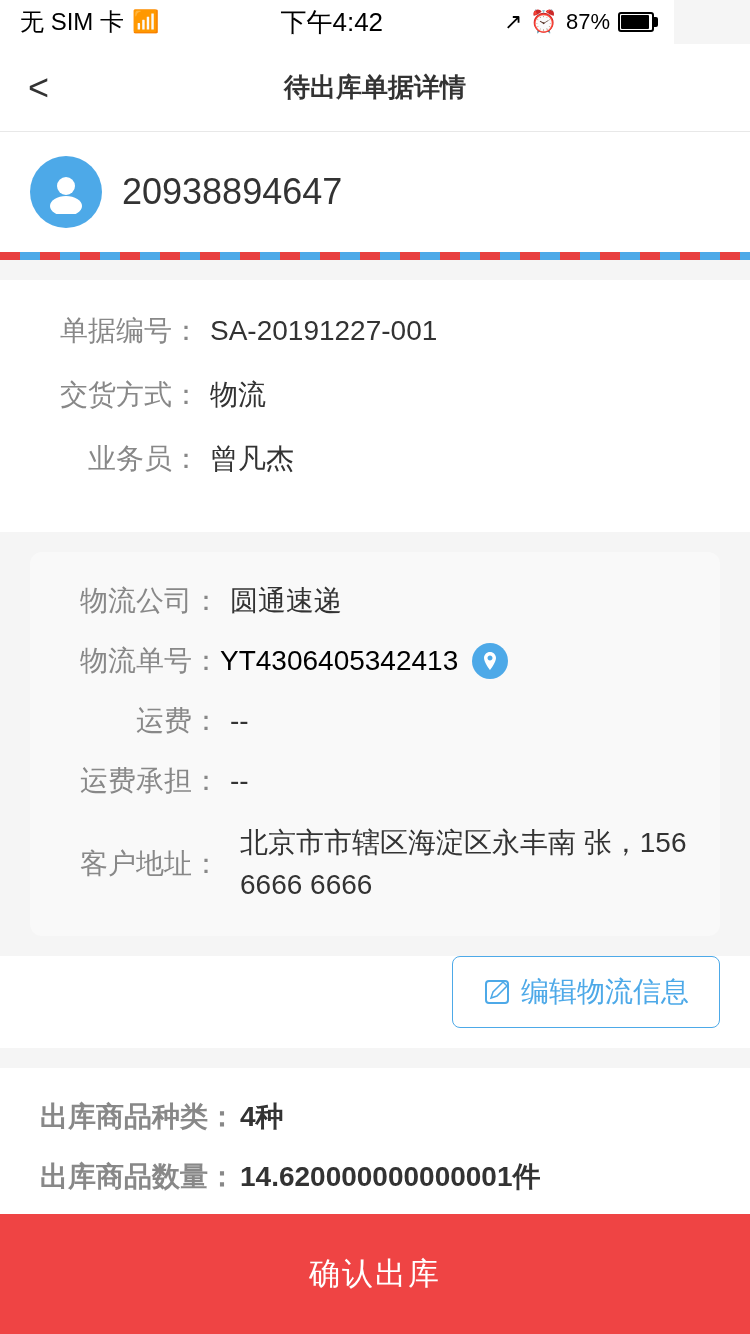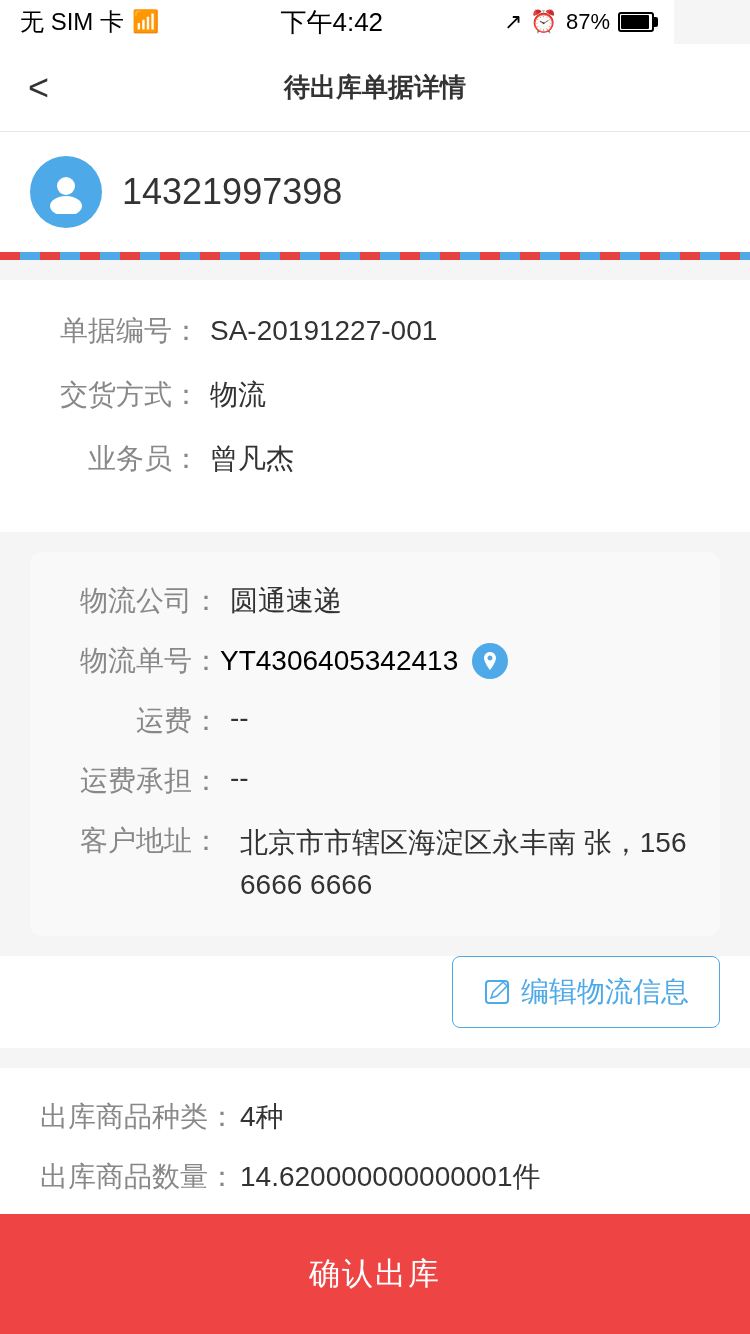--- a/index.html
+++ b/index.html
@@ -164,20 +164,21 @@
 
     
     .logistics-card {
       background: #f9f9f9;
       border-radius: 12px;
       margin: 20px 30px;
       padding: 30px 30px;
     }
     .logistics-row {
       display: flex;
+      align-items: center;
       margin-bottom: 22px;
       font-size: 28px;
     }
     .logistics-label {
       color: #888;
       min-width: 160px;
       text-align: right;
       flex-shrink: 0;
     }
     .logistics-value {
@@ -236,20 +237,21 @@
 
     .section-divider {
       height: 20px;
       background: #f5f5f5;
     }
 
     
     .goods-section {
       background: #fff;
       padding: 30px 40px;
+      font-weight: bold;
     }
     .goods-row {
       display: flex;
       align-items: center;
       margin-bottom: 22px;
       font-size: 28px;
     }
     .goods-label {
       color: #888;
       min-width: 200px;
@@ -313,21 +315,21 @@
     <span class="nav-title">待出库单据详情</span>
   </div>
 
   <div class="customer-header">
     <div class="avatar">
       <svg viewBox="0 0 44 44" fill="none" xmlns="http://www.w3.org/2000/svg">
         <circle cx="22" cy="16" r="9" fill="white"></circle>
         <ellipse cx="22" cy="36" rx="16" ry="10" fill="white"></ellipse>
       </svg>
     </div>
-    <span class="customer-phone">14321997398</span>
+    <span class="customer-phone">20938894647</span>
   </div>
 
   <div class="dashed-divider"></div>
 
   <div class="info-section">
     <div class="info-row">
       <span class="info-label">单据编号：</span>
       <span class="info-value">SA-20191227-001</span>
     </div>
     <div class="info-row">

